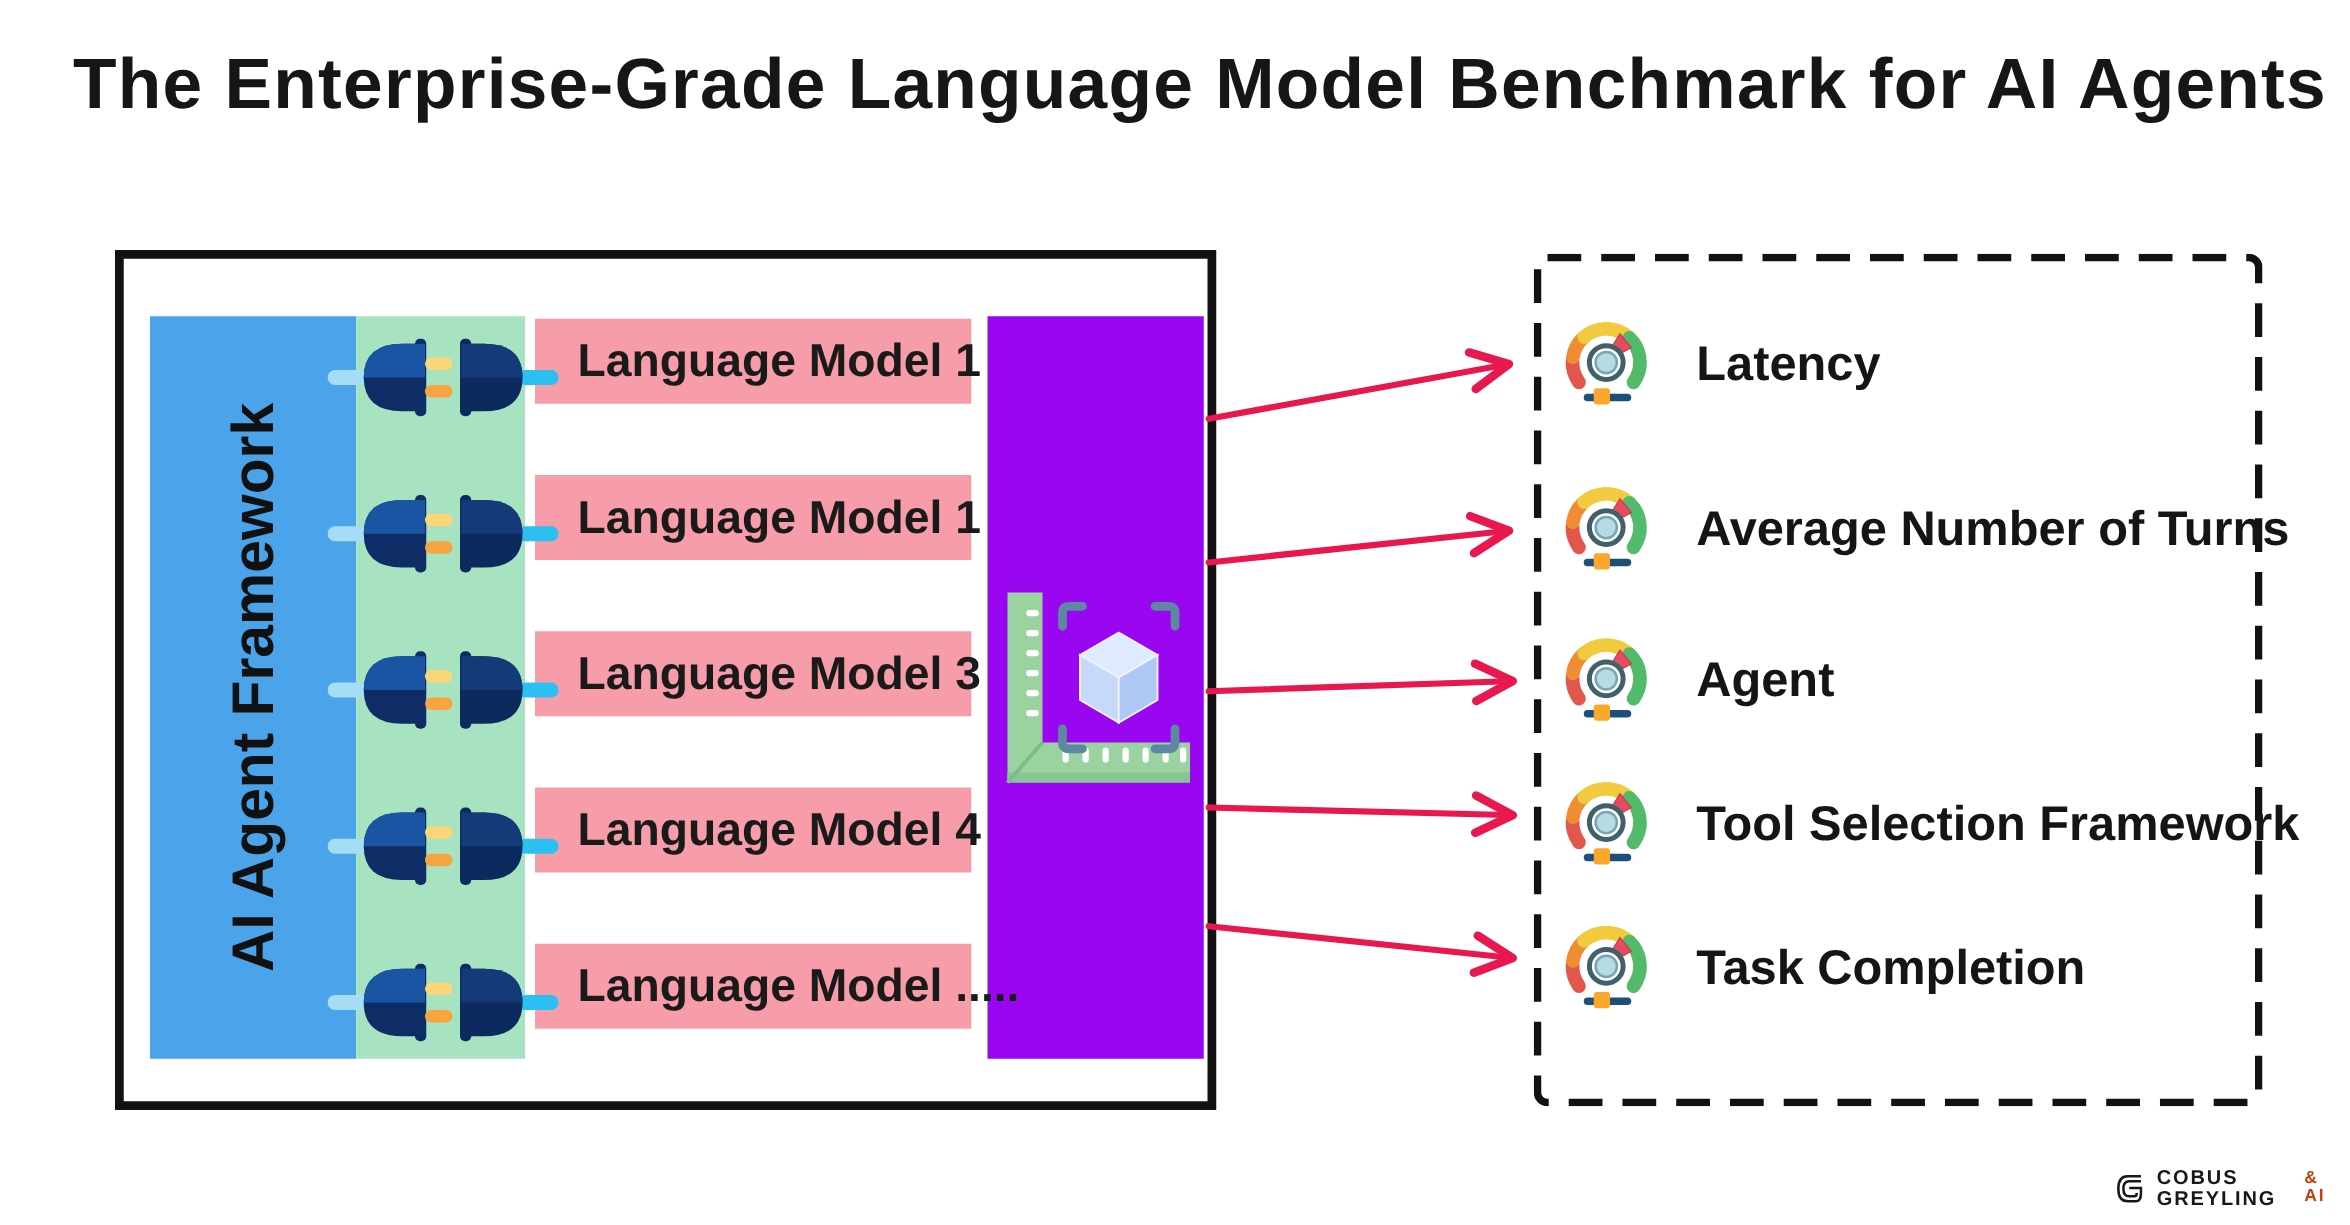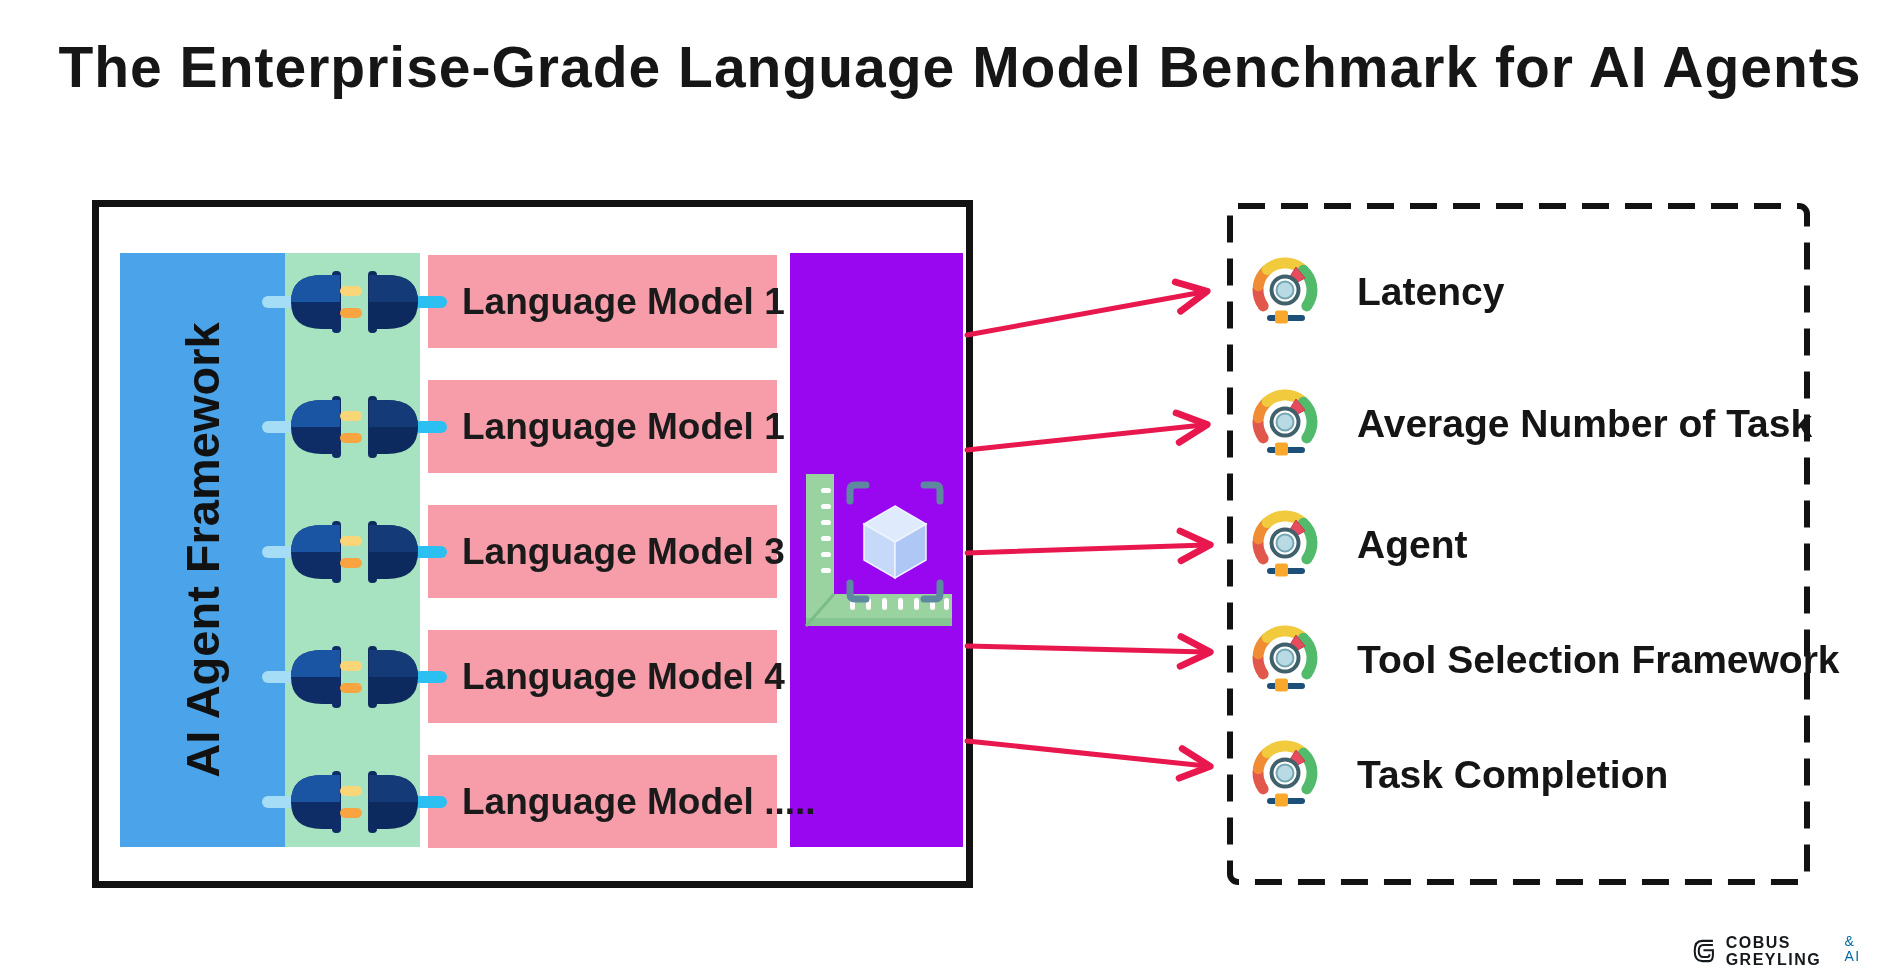--- a/index.html
+++ b/index.html
@@ -15,21 +15,21 @@
   #main-box { left:92px; top:200px; width:881px; height:688px;
               border:7px solid #121212; background:#ffffff; }
 
   #blue-bar   { left:120px; top:253px; width:165px; height:594px; background:#4BA3E9; }
   #green-col  { left:285px; top:253px; width:135px; height:594px; background:#A7E3C1; }
   #purple-col { left:790px; top:253px; width:173px; height:594px; background:#9906F0; }
 
   #framework-label { left:202px; top:550px; transform:translate(-50%,-50%) rotate(-90deg);
                      font-size:47px; font-weight:600; white-space:nowrap; color:#111; }
 
-  .model-row { left:428px; width:349px; height:93px; background:#F79DAA;
+  .model-row { left:428px; width:349px; height:68px; background:#F79DAA;
                display:flex; align-items:center; padding-left:34px; }
   .model-row span { font-size:37px; font-weight:600; color:#1a1a1a; white-space:nowrap; }
 
   .plug-svg { left:262px; width:185px; height:64px; }
 
   #benchmark-icon { left:798px; top:470px; width:160px; height:160px; }
 
   
   #arrows { left:955px; top:260px; width:280px; height:530px; }
 
@@ -37,21 +37,21 @@
   #metrics-panel { left:1227px; top:203px; width:583px; height:682px; }
   .gauge { left:1245px; width:80px; height:80px; }
   .metric-label { left:1345px; height:60px; line-height:60px; font-size:39px;
                   font-weight:600; white-space:nowrap; color:#151515;margin-left:12px; }
 
   
   #brand { left:1692px; top:928px; width:175px; height:46px; display:flex; align-items:center; }
   #brand-glyph { width:36px; height:38px; margin-right:8px; }
   #brand-text { display:flex; justify-content:center; }
   #brand-name { font-size:16px; font-weight:700; letter-spacing:1.5px; color:#15191c; line-height:17px; }
-  #brand-sub  { font-size:14px; font-weight:400; letter-spacing:1.5px; color:#0369a1; line-height:15px; }
+  #brand-sub  { font-size:14px; font-weight:700; letter-spacing:1.5px; color:#c2410c; line-height:15px; }
 </style>
 </head>
 <body>
 
 <svg width="0" height="0" style="position:absolute">
   <defs>
     <g id="plug-pair">
       <rect x="0" y="26" width="40" height="12" rx="6" fill="#A5DDF7"></rect>
       <rect x="152" y="26" width="33" height="12" rx="6" fill="#2CC0F2"></rect>
 
@@ -184,21 +184,21 @@
     <use href="#gauge"></use>
   </svg>
 <svg class="gauge abs" style="top:620px" viewBox="0 0 80 80">
     <use href="#gauge"></use>
   </svg>
 <svg class="gauge abs" style="top:735px" viewBox="0 0 80 80">
     <use href="#gauge"></use>
   </svg>
 
 <div class="metric-label abs" style="top:262px">Latency</div>
-<div class="metric-label abs" style="top:394px">Average Number of Task</div>
+<div class="metric-label abs" style="top:394px">Average Number of Turns</div>
 <div class="metric-label abs" style="top:515px">Agent</div>
 <div class="metric-label abs" style="top:630px">Tool Selection Framework</div>
 <div class="metric-label abs" style="top:745px">Task Completion</div>
 
 <div id="brand" class="abs">
   <svg id="brand-glyph" viewBox="0 0 38 40">
     <path d="M31 5 H15 C7 5 4 10 4 20 C4 30 7 35 15 35 H25 C30 35 31 31 31 26 V19 H17" fill="none" stroke="#15191C" stroke-width="3"></path>
     <path d="M31 11 H17 C12 11 10 14 10 20 C10 26 12 29 17 29 H23 C25.5 29 26 27 26 25" fill="none" stroke="#15191C" stroke-width="3"></path>
   </svg>
   <div id="brand-text">

